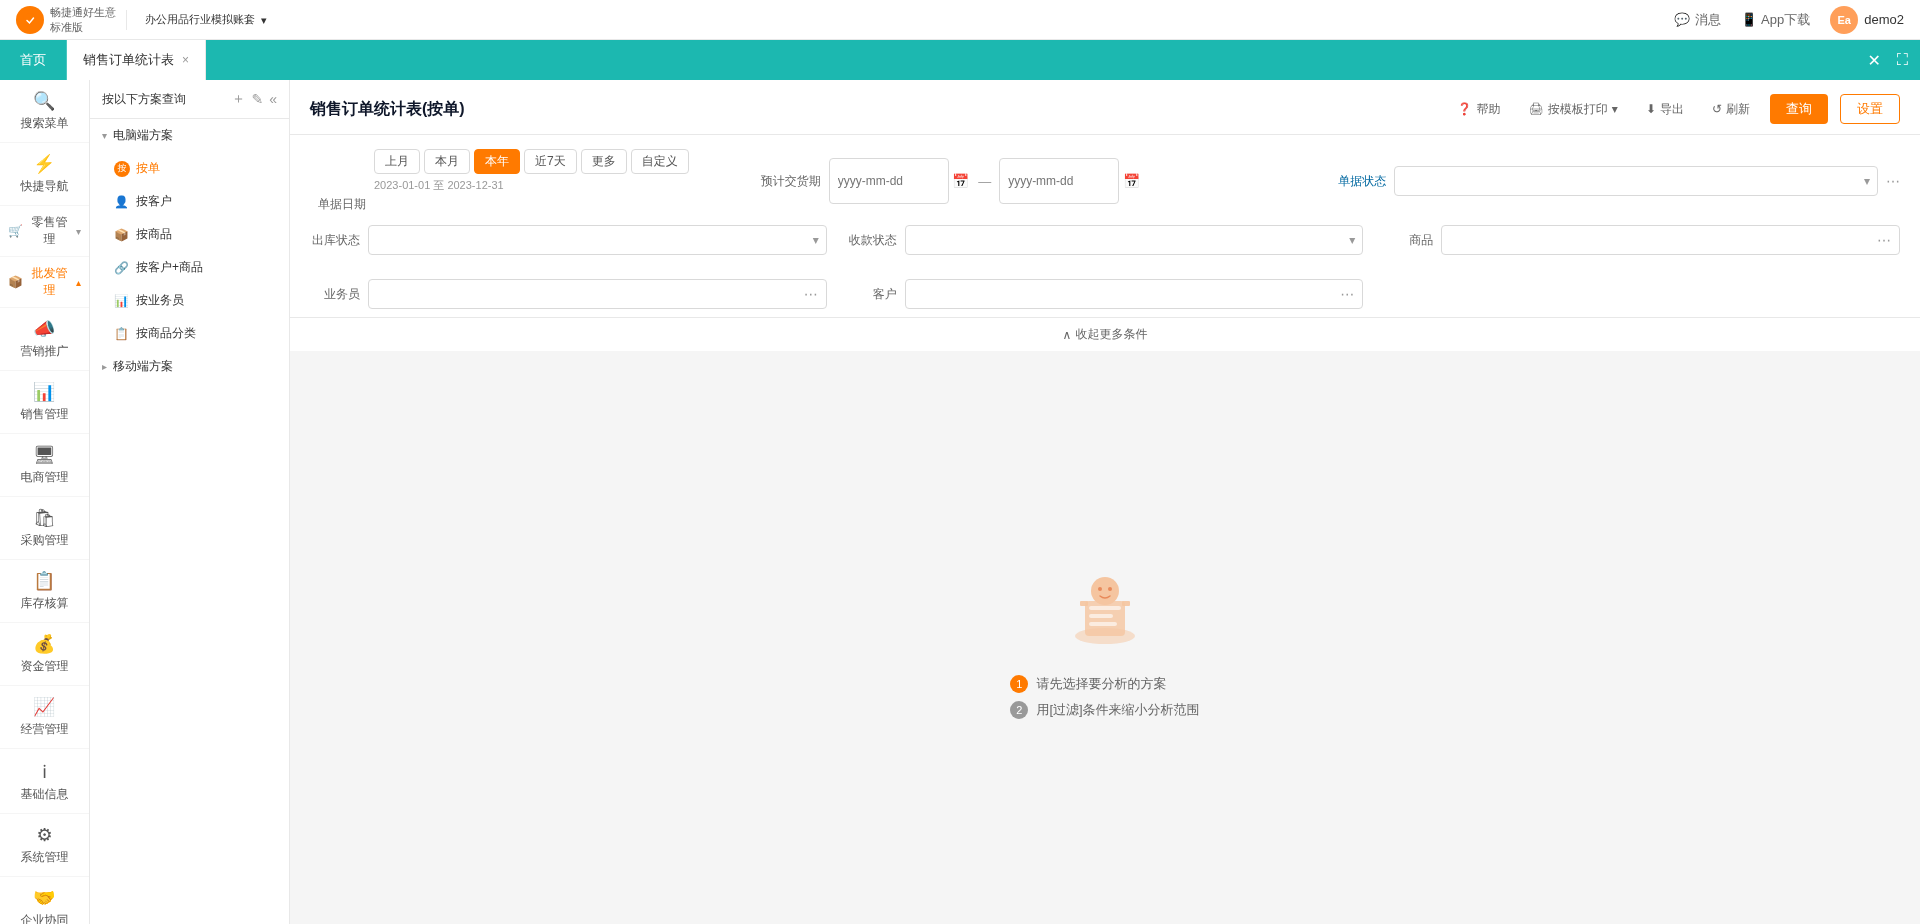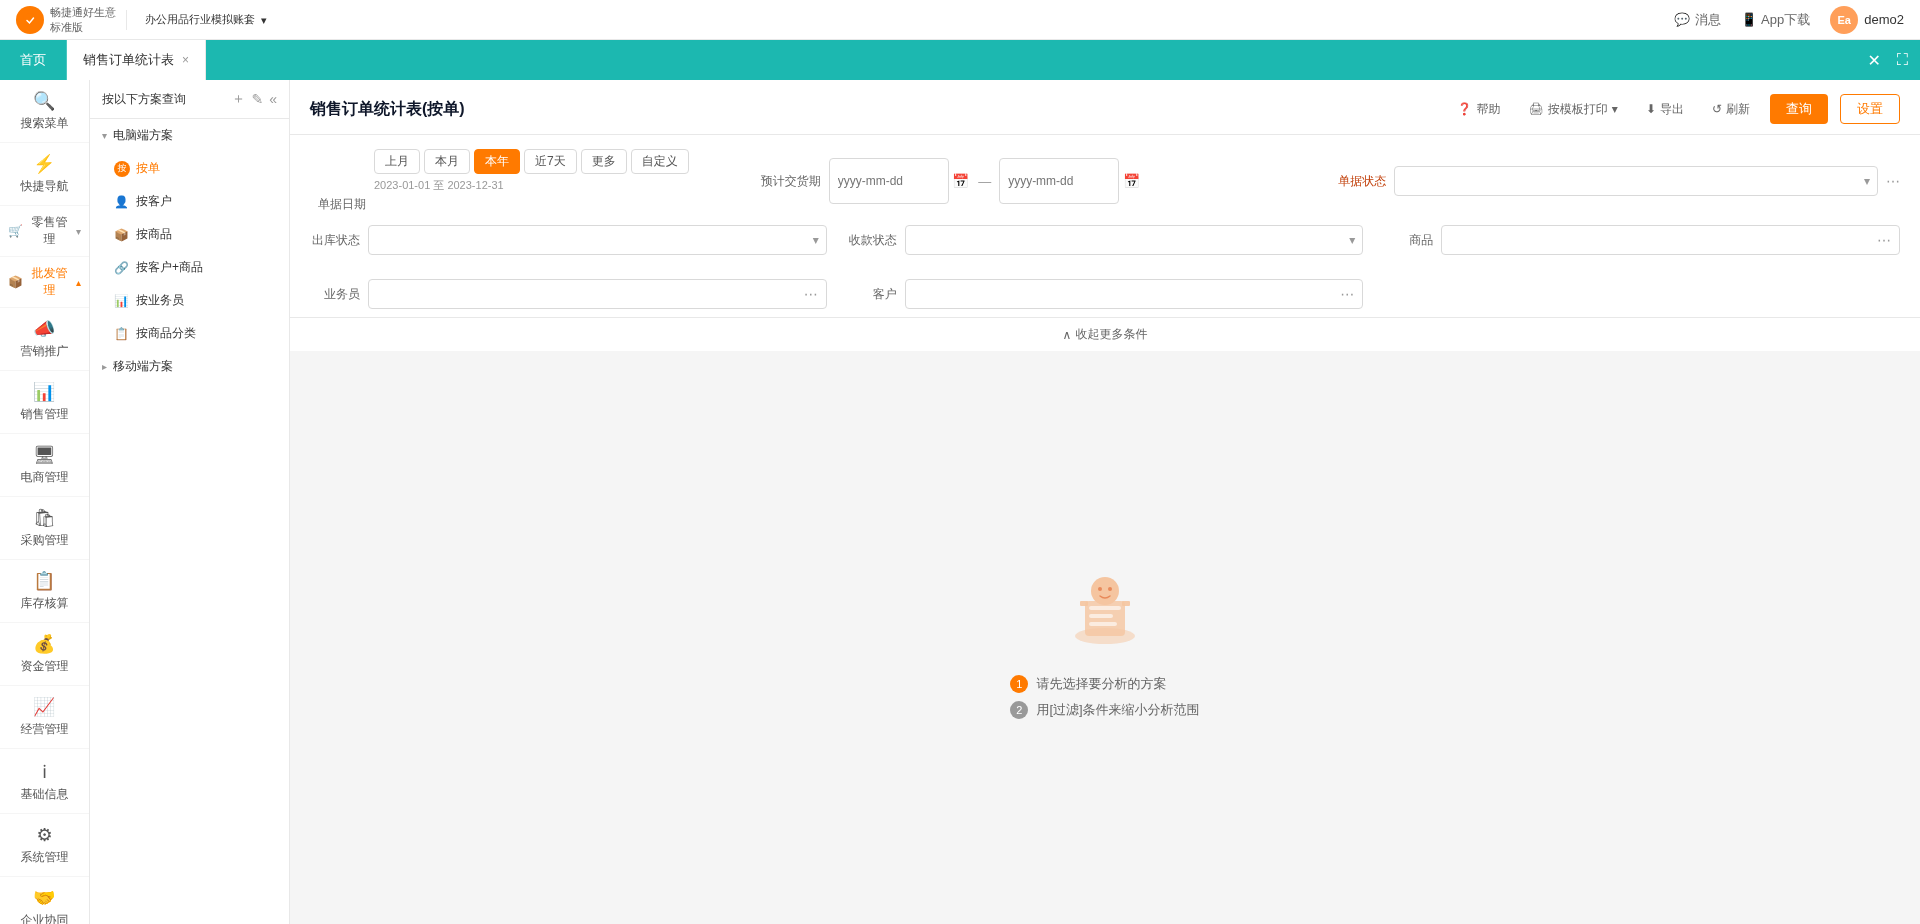--- a/index.html
+++ b/index.html
@@ -545,21 +545,21 @@
               <span class="date-icon">📅</span>
             </div>
             <span class="date-dash">—</span>
             <div class="date-range">
               <input class="date-range-input" type="text" placeholder="yyyy-mm-dd" style="">
               <span class="date-icon">📅</span>
             </div>
           </div>
 
           <div style="display:flex;align-items:center;gap:8px;flex:1;">
-            <span style="font-size:12px;color:#c2410c;white-space:nowrap;">单据状态</span>
+            <span style="font-size:12px;color:#0369a1;white-space:nowrap;">单据状态</span>
             <div class="filter-cell-select-wrap">
               <select>
                 <option value=""></option>
               </select>
             </div>
             <span style="font-size:14px;color:#999;cursor:pointer;">⋯</span>
           </div>
         </div>
 
         <div style="display:grid;grid-template-columns:1fr 1fr 1fr;gap:12px 20px;margin-bottom:24px;">

